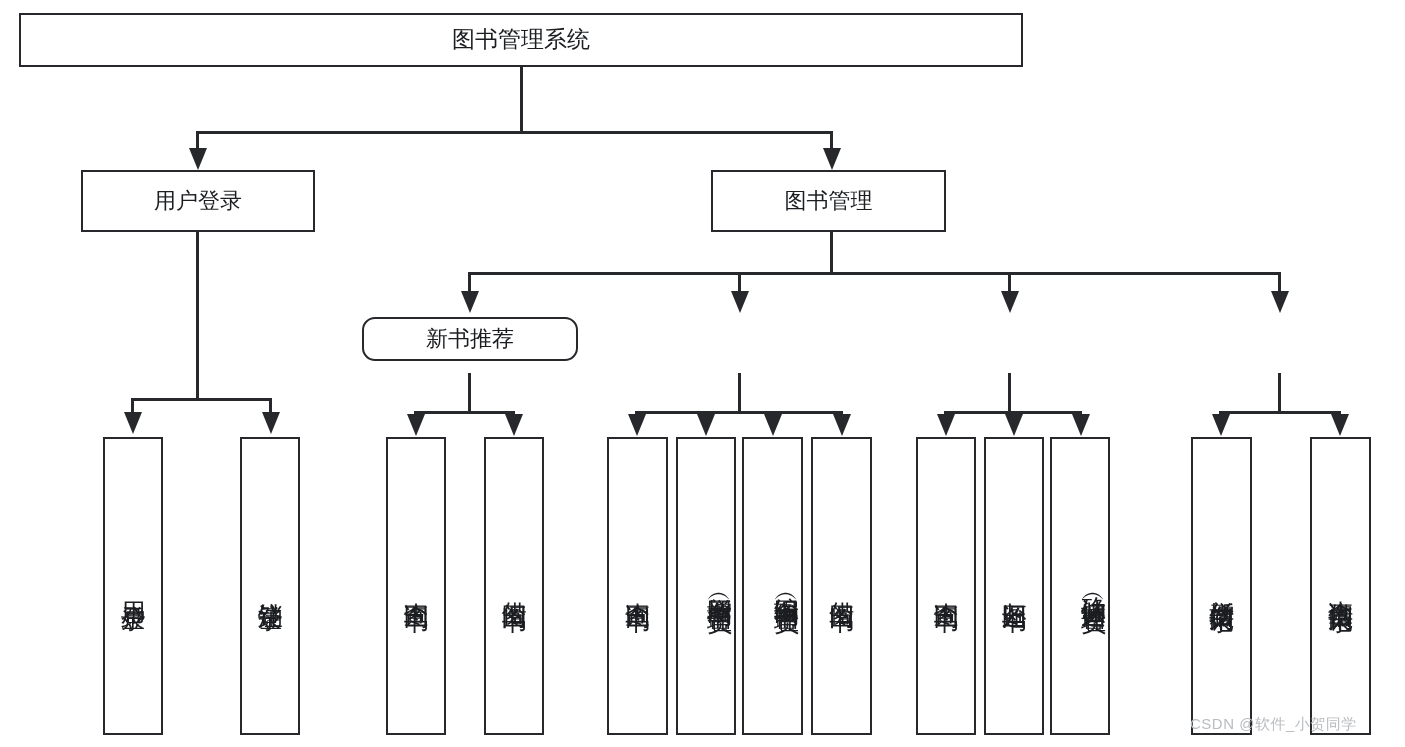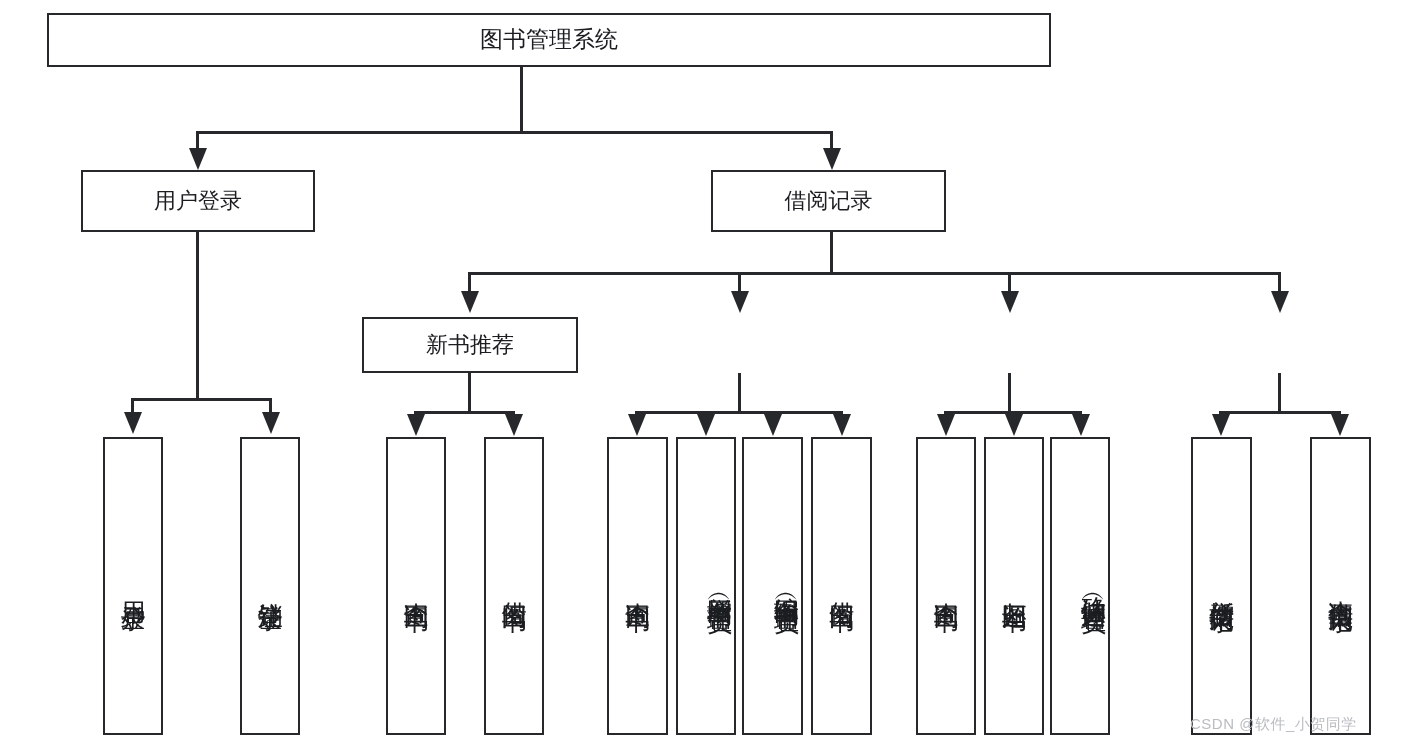--- a/index.html
+++ b/index.html
@@ -71,59 +71,59 @@
     white-space: nowrap;
     z-index: 5;
     letter-spacing: 0.5px;
   }
 </style>
 </head>
 <body>
 
 <div id="canvas">
 
-  <div class="node root" style="left:19px; top:13px; width:1004px; height:54px;margin-left:28px;">
+  <div class="node root" style="left:19px; top:13px; width:1004px; height:54px;">
     <span>图书管理系统</span>
   </div>
 
   <div class="edge v" style="left:520px; top:67px; width:3px; height:65px;"></div>
 
   <div class="edge h" style="left:196px; top:131px; width:637px; height:3px;"></div>
 
   <div class="edge v" style="left:196px; top:131px; width:3px; height:20px;"></div>
   <div class="arrow" style="left:189px; top:148px;"></div>
   <div class="edge v" style="left:830px; top:131px; width:3px; height:20px;"></div>
   <div class="arrow" style="left:823px; top:148px;"></div>
 
   <div class="node lvl2" style="left:81px; top:170px; width:234px; height:62px;">
     <span>用户登录</span>
   </div>
   <div class="node lvl2" style="left:711px; top:170px; width:235px; height:62px;">
-    <span>借阅记录</span>
+    <span>图书管理</span>
   </div>
 
   <div class="edge v" style="left:196px; top:232px; width:3px; height:168px;"></div>
   <div class="edge h" style="left:131px; top:398px; width:141px; height:3px;"></div>
   <div class="edge v" style="left:131px; top:398px; width:3px; height:17px;"></div>
   <div class="arrow" style="left:124px; top:412px;"></div>
   <div class="edge v" style="left:269px; top:398px; width:3px; height:17px;"></div>
   <div class="arrow" style="left:262px; top:412px;"></div>
 
   <div class="edge v" style="left:830px; top:232px; width:3px; height:42px;"></div>
   <div class="edge h" style="left:468px; top:272px; width:812px; height:3px;"></div>
   <div class="edge v" style="left:468px; top:272px; width:3px; height:22px;"></div>
   <div class="arrow" style="left:461px; top:291px;"></div>
   <div class="edge v" style="left:738px; top:272px; width:3px; height:22px;"></div>
   <div class="arrow" style="left:731px; top:291px;"></div>
   <div class="edge v" style="left:1008px; top:272px; width:3px; height:22px;"></div>
   <div class="arrow" style="left:1001px; top:291px;"></div>
   <div class="edge v" style="left:1278px; top:272px; width:3px; height:22px;"></div>
   <div class="arrow" style="left:1271px; top:291px;"></div>
 
-  <div class="node lvl3" style="left:362px; top:317px; width:216px; height:56px;">
+  <div class="node lvl3" style="left:362px; top:317px; width:216px; height:44px;border-radius:13px;">
     <span>新书推荐</span>
   </div>
 
   <div class="edge v" style="left:468px; top:373px; width:3px; height:40px;"></div>
   <div class="edge h" style="left:414px; top:411px; width:100px; height:3px;"></div>
   <div class="edge v" style="left:414px; top:411px; width:3px; height:8px;"></div>
   <div class="arrow" style="left:407px; top:414px;"></div>
   <div class="edge v" style="left:512px; top:411px; width:3px; height:8px;"></div>
   <div class="arrow" style="left:505px; top:414px;"></div>
 

